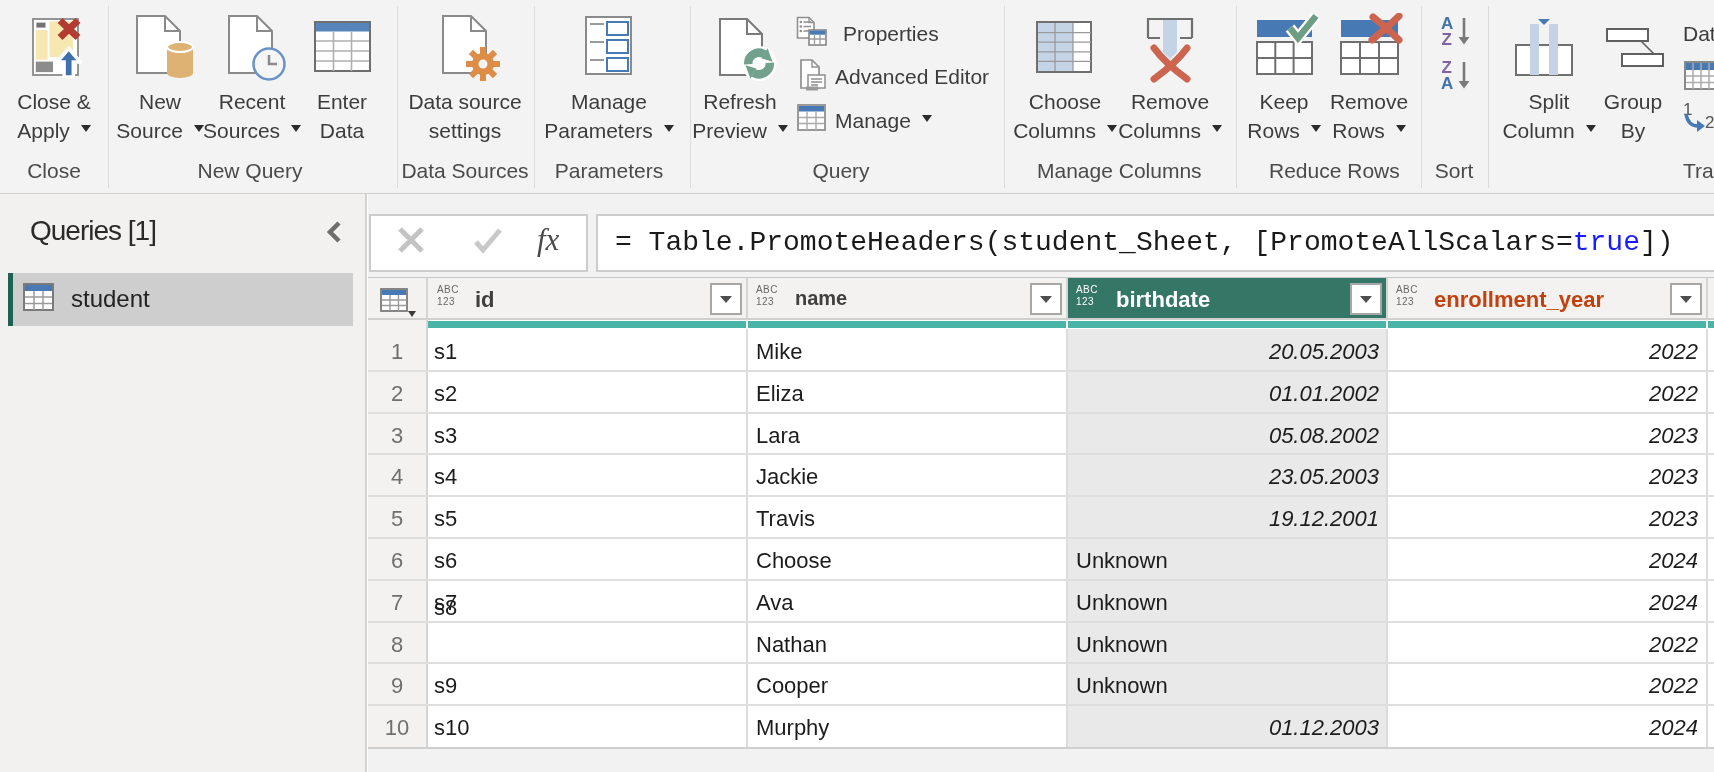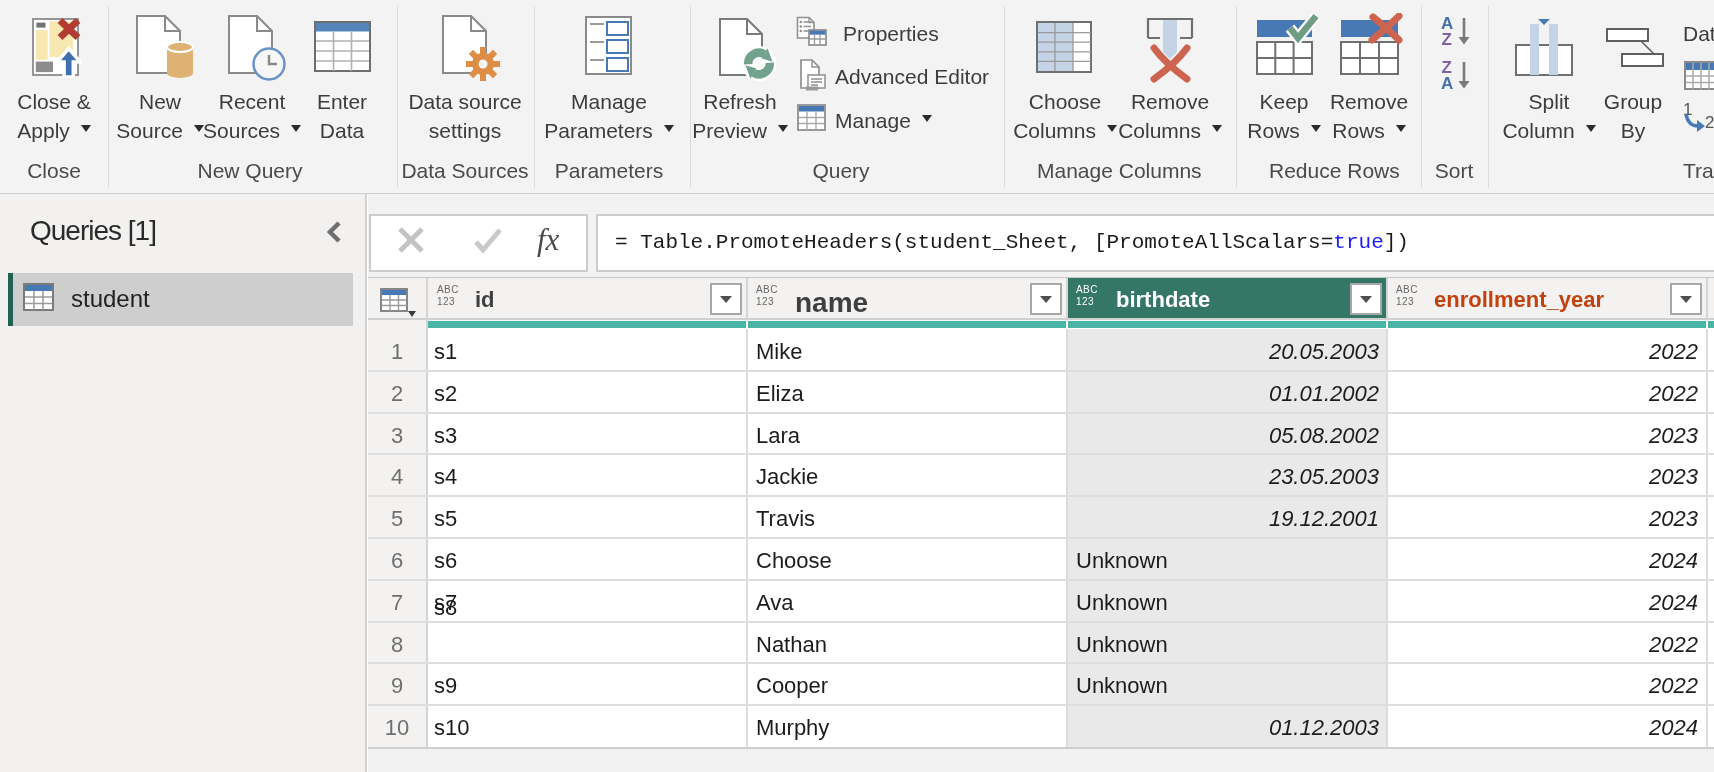--- a/index.html
+++ b/index.html
@@ -232,21 +232,21 @@
 
 <div class="ab" style="left:369px;top:214px;width:215px;height:54px;background:#fff;border:2px solid #ccc"></div>
 <div class="ab" style="left:596px;top:214px;width:1118px;height:54px;background:#fff;border:2px solid #ccc"></div>
 <svg class="ab" style="left:396px;top:226px" width="30" height="29" viewBox="0 0 30 29">
     <path d="M4,3 L26,25 M26,3 L4,25" stroke="#c3c3c3" stroke-width="5" fill="none"></path>
   </svg>
 <svg class="ab" style="left:473px;top:228px" width="30" height="26" viewBox="0 0 30 26">
     <path d="M3,14 L10,22 L27,2" stroke="#c9c9c9" stroke-width="5" fill="none"></path>
   </svg>
 <div class="ab" style="left:537px;top:222px;font-family:'Liberation Serif',serif;font-style:italic;font-size:31px;color:#4a4a4a">fx</div>
-<div class="ab" style="left:615px;top:214px;height:58px;line-height:58px;font-family:'Liberation Mono',monospace;font-size:21px;color:#1a1a1a;white-space:pre">= Table.PromoteHeaders(student_Sheet, [PromoteAllScalars=<span style="color:#1a1aff">true</span>])</div>
+<div class="ab" style="left:615px;top:214px;height:58px;line-height:58px;font-family:'Liberation Mono',monospace;font-size:28px;color:#1a1a1a;white-space:pre">= Table.PromoteHeaders(student_Sheet, [PromoteAllScalars=<span style="color:#1a1aff">true</span>])</div>
 
 <div class="ab" style="left:368px;top:277px;width:1346px;height:41px;background:#f3f2f1;border-top:1px solid #c8c8c8"></div>
 <div class="ab" style="left:368px;top:318px;width:1346px;height:2px;background:#d0d0d0"></div>
 <div class="ab" style="left:368px;top:320px;width:1346px;height:9px;background:#fff"></div>
 <div class="ab" style="left:368px;top:320px;width:58px;height:9px;background:#f3f2f1"></div>
 <div class="ab" style="left:428px;top:321px;width:318px;height:7px;background:#4ab5a6"></div>
 <div class="ab" style="left:748px;top:321px;width:318px;height:7px;background:#4ab5a6"></div>
 <div class="ab" style="left:1068px;top:321px;width:318px;height:7px;background:#4ab5a6"></div>
 <div class="ab" style="left:1388px;top:321px;width:318px;height:7px;background:#4ab5a6"></div>
 <div class="ab" style="left:1708px;top:321px;width:6px;height:7px;background:#4ab5a6"></div>
@@ -280,21 +280,21 @@
 <svg class="ab" style="left:380px;top:288px" width="30" height="26" viewBox="0 0 30 26">
 <rect x="1" y="1" width="26" height="22" fill="#fff" stroke="#7a7a7a" stroke-width="1.8"></rect>
 <rect x="2" y="2" width="24" height="5" fill="#4779b4"></rect>
 <path d="M2,12 H27 M2,17.5 H27 M10,7 V23 M18.5,7 V23" stroke="#9a9a9a" stroke-width="1.4"></path>
 </svg>
 <div class="ab" style="left:408px;top:311px;width:0;height:0;border:4.5px solid transparent;border-top:6px solid #3a3a3a"></div>
 <div class="abc" style="left:437px;top:284px">ABC<br>123</div>
 <div class="ab" style="left:475px;top:287px;font-size:22px;font-weight:bold;color:#3f3f3f">id</div>
 <div class="dd" style="left:710px;top:283px"><i></i></div>
 <div class="abc" style="left:756px;top:284px">ABC<br>123</div>
-<div class="ab" style="left:795px;top:287px;font-size:28px;font-weight:bold;color:#3f3f3f">name</div>
+<div class="ab" style="left:795px;top:287px;font-size:20px;font-weight:bold;color:#3f3f3f">name</div>
 <div class="dd" style="left:1030px;top:283px"><i></i></div>
 <div class="abc" style="left:1076px;top:284px;color:#fff">ABC<br>123</div>
 <div class="ab" style="left:1116px;top:287px;font-size:22px;font-weight:bold;color:#fff">birthdate</div>
 <div class="dd" style="left:1350px;top:283px"><i></i></div>
 <div class="abc" style="left:1396px;top:284px">ABC<br>123</div>
 <div class="ab" style="left:1434px;top:287px;font-size:22px;font-weight:bold;color:#c2410c">enrollment_year</div>
 <div class="dd" style="left:1670px;top:283px"><i></i></div>
 
 <div class="rown" style="left:368px;top:329.0px">1</div>
 <div class="cell" style="left:434px;top:329.0px">s1</div>

